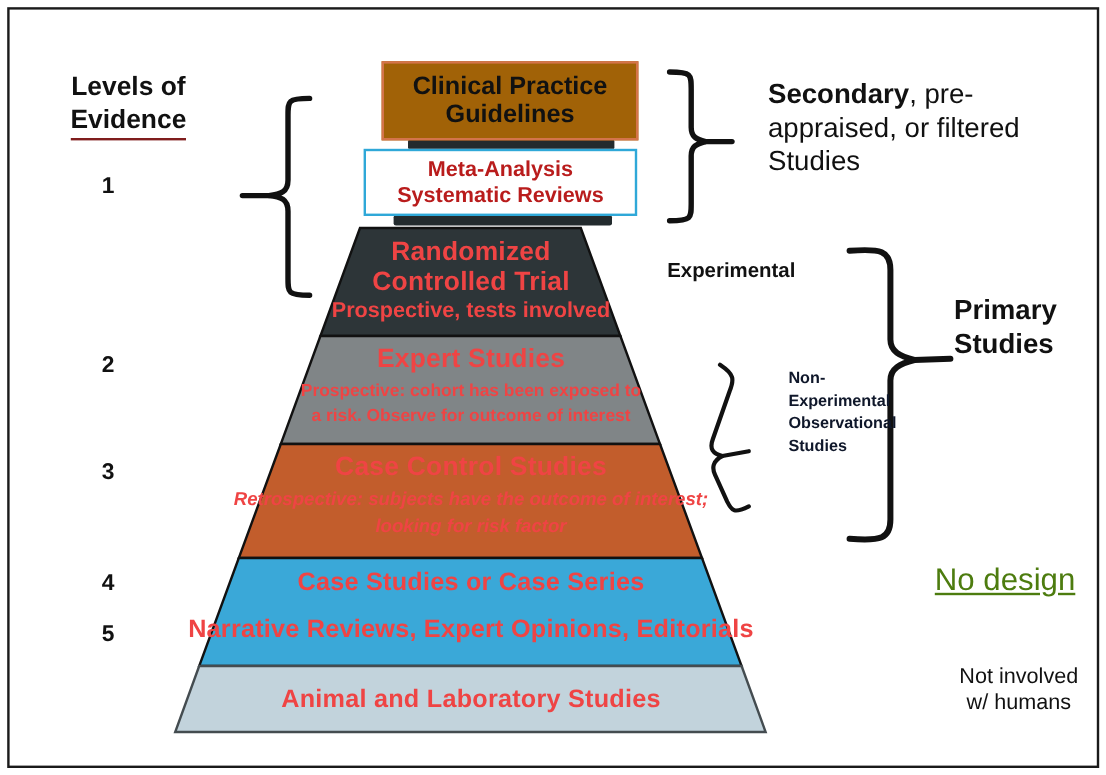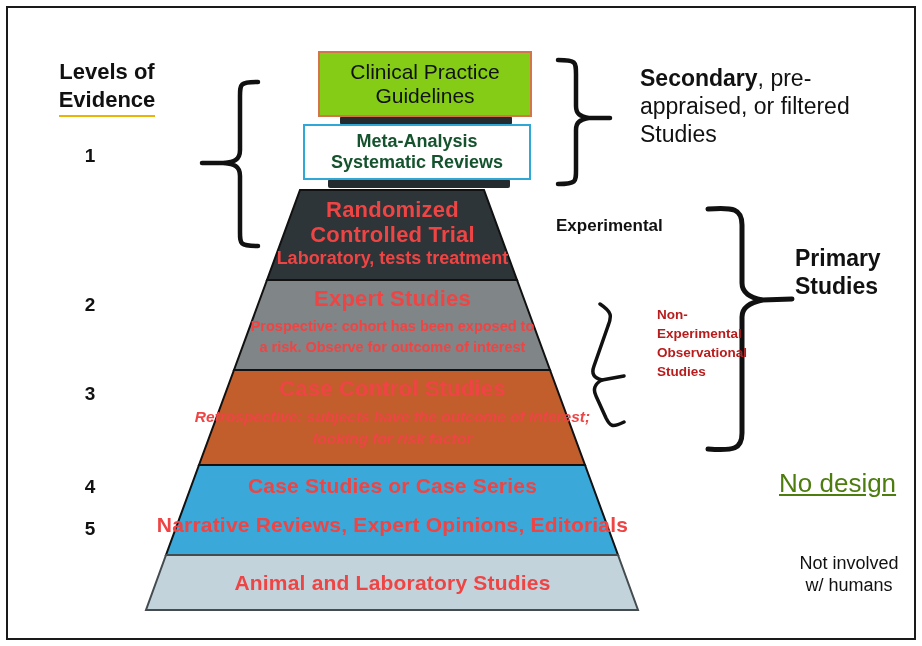--- a/index.html
+++ b/index.html
@@ -39,21 +39,21 @@
     top: 58px;
     width: 170px;
     text-align: center;
     font-size: 22px;
     font-weight: bold;
     color: #111111;
     line-height: 1.28;
   }
   #title-levels .underlined {
     display: inline-block;
-    border-bottom: 2px solid #eab308;
+    border-bottom: 2px solid #7f1d1d;
     padding-bottom: 1px;
   }
   .level-num {
     width: 40px;
     text-align: center;
     font-size: 19px;
     font-weight: bold;
     color: #111111;
   }
 
@@ -80,47 +80,47 @@
     font-weight: bold;
   }
 
   
   #box-cpg {
     left: 318px;
     top: 51px;
     width: 214px;
     height: 66px;
     border: 2px solid #d4744a;
-    background: #84cc16;
+    background: #a16207;
     box-sizing: border-box;
     display: flex;
     align-items: center;
     justify-content: center;
     text-align: center;
     font-size: 21px;
-    font-weight: normal;
+    font-weight: bold;
     color: #111111;
     line-height: 1.16;
     z-index: 6;
   }
   #box-meta {
     left: 303px;
     top: 124px;
     width: 228px;
     height: 56px;
     border: 2px solid #2fa8d8;
     background: #ffffff;
     box-sizing: border-box;
     display: flex;
     align-items: center;
     justify-content: center;
     text-align: center;
     font-size: 18px;
     font-weight: bold;
-    color: #14532d;
+    color: #b91c1c;
     line-height: 1.18;
     z-index: 6;
   }
   .box-shadow-bar {
     position: absolute;
     background: #232b2e;
     border-radius: 2px;
     z-index: 5;
   }
 
@@ -153,21 +153,21 @@
     line-height: 1.2;
     text-align: left;
   }
 
   #lbl-nonexp {
     left: 657px;
     top: 305px;
     width: 106px;
     font-size: 13.5px;
     font-weight: bold;
-    color: #b91c1c;
+    color: #0f172a;
     line-height: 1.42;
   }
 
   #lbl-nodesign {
     left: 779px;
     top: 468px;
     font-size: 26px;
     color: #4d7c0f;
     text-decoration: underline;
   }
@@ -213,21 +213,21 @@
 
       <polygon points="179,285 565,285 598,375 146,375" fill="#3aa8d8" stroke="#111111" stroke-width="2"></polygon>
 
       <polygon points="146,375 598,375 618,430 126,430" fill="#c2d3dc" stroke="#444c50" stroke-width="2"></polygon>
     </svg>
 
     <div class="band-text band-head" style="left:150px; top:18px; width:445px; font-size:22px; line-height:1.13;">
       <div>Randomized</div>
       <div>Controlled Trial</div>
     </div>
-    <div class="band-text band-sub" style="left:150px; top:68px; width:445px; font-size:18px;">Laboratory, tests treatment</div>
+    <div class="band-text band-sub" style="left:150px; top:68px; width:445px; font-size:18px;">Prospective, tests involved</div>
 
     <div class="band-text band-head" style="left:120px; top:106px; width:505px; font-size:22px;">Expert Studies</div>
     <div class="band-text band-sub" style="left:120px; top:136px; width:505px; font-size:14.5px; line-height:1.45;">
       <div>Prospective: cohort has been exposed to</div>
       <div>a risk. Observe for outcome of interest</div>
     </div>
 
     <div class="band-text band-head" style="left:90px; top:196px; width:565px; font-size:22px;">Case Control Studies</div>
     <div class="band-text band-sub" style="left:80px; top:226px; width:585px; font-size:15.5px; line-height:1.45;font-style:italic;">
       <div>Retrospective: subjects have the outcome of interest;</div>

